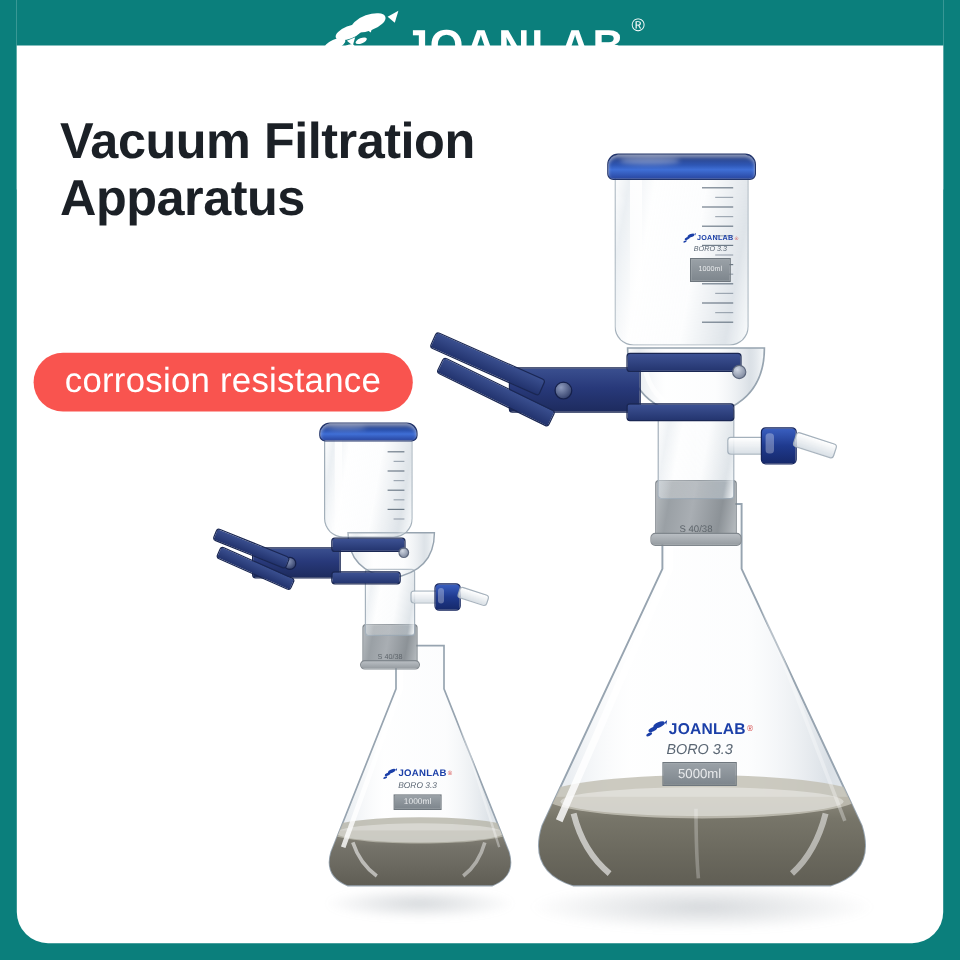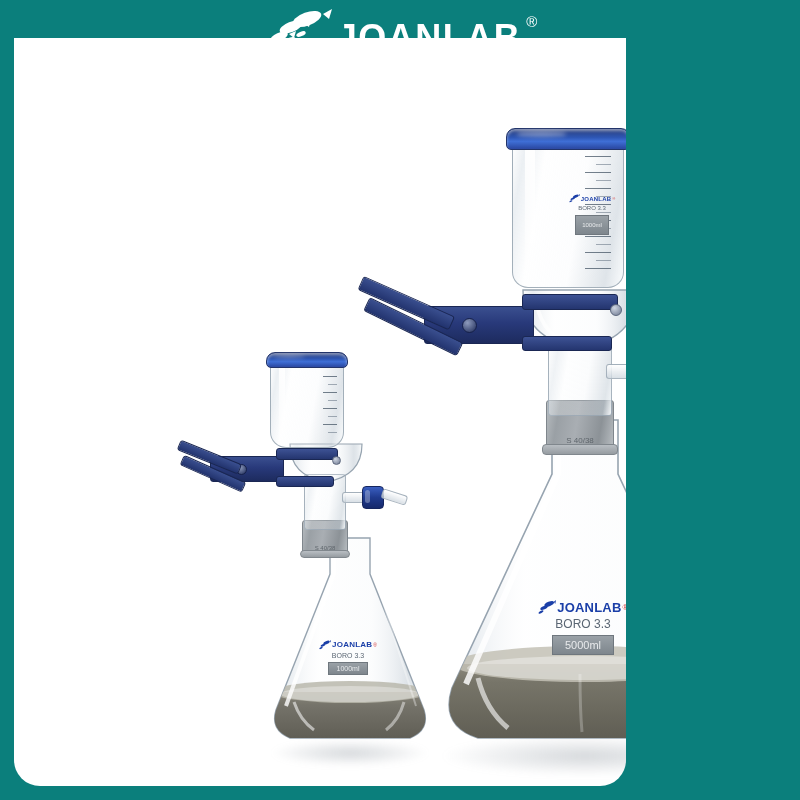--- a/index.html
+++ b/index.html
@@ -14,21 +14,21 @@
   #page {
     position: absolute; inset: 0;
     width: 800px; height: 800px;
     background: #0b7f7c;
     overflow: hidden;
   }
 
   
   .card {
     position: absolute;
-    left: 14px; top: 0; width: 612px; height: 786px;
+    left: 14px; top: 0; width: 772px; height: 786px;
     background: #ffffff;
     border-radius: 0 0 26px 26px;
     overflow: hidden;
   }
 
   
   .banner {
     position: absolute; left: 0; top: 0; width: 772px; height: 78px;
     background: #0b7f7c;
   }
@@ -144,21 +144,21 @@
     position: absolute; text-align: center; line-height: 1;
     pointer-events: none;
   }
   .bl-logo { display: flex; align-items: center; justify-content: center; gap: 1px; }
   .bl-fish { display: block; }
   .bl-name {
     color: #1b3fa8; font-weight: 700; letter-spacing: 0.2px;
     font-family: "Liberation Sans", sans-serif;
   }
   .bl-reg { color: #d23b3b; }
-  .bl-boro { color: #5a6673; font-weight: 400; }
+  .bl-boro { color: #5a6673; font-weight: 400; font-style: italic; }
   .bl-vol-box {
     background: linear-gradient(to bottom, #9aa1a7, #7e868d);
     border: 1px solid #6f777e;
     color: #e8eaec; display: flex; align-items: center; justify-content: center;
     margin: 0 auto;
     font-family: "Liberation Sans", sans-serif;
   }
 
   
   .clamp-body {
@@ -260,21 +260,28 @@
               <ellipse cx="8" cy="52" rx="5" ry="2.2" transform="rotate(-28 8 52)"></ellipse>
               <ellipse cx="38" cy="27" rx="5" ry="2.2" transform="rotate(-22 38 27)"></ellipse>
             </g>
           </svg>
           <div class="logo-text">JOANLAB</div>
           <div class="logo-reg">®</div>
         </div>
       </div>
     </div>
 
-
+    <div class="headline">
+      <span>Vacuum Filtration</span>
+      <span>Apparatus</span>
+    </div>
+
+    <div class="pill pill-2">
+      <span>corrosion resistance</span>
+    </div>
 
     <div class="apparatus" style="left:178px; top:352px; width:230px; height:430px;">
 
       <div class="shadow" style="left:78px; top:388px; width:160px; height:26px;"></div>
 
       <svg class="flask-svg" style="left:72px; top:182px; width:172px; height:218px;" viewBox="0 0 172 218">
         <defs>
           <linearGradient id="sGlass" x1="0" y1="0" x2="1" y2="0">
             <stop offset="0%" stop-color="#ffffff" stop-opacity="0.97"></stop>
             <stop offset="10%" stop-color="#dbe2e8" stop-opacity="0.55"></stop>

